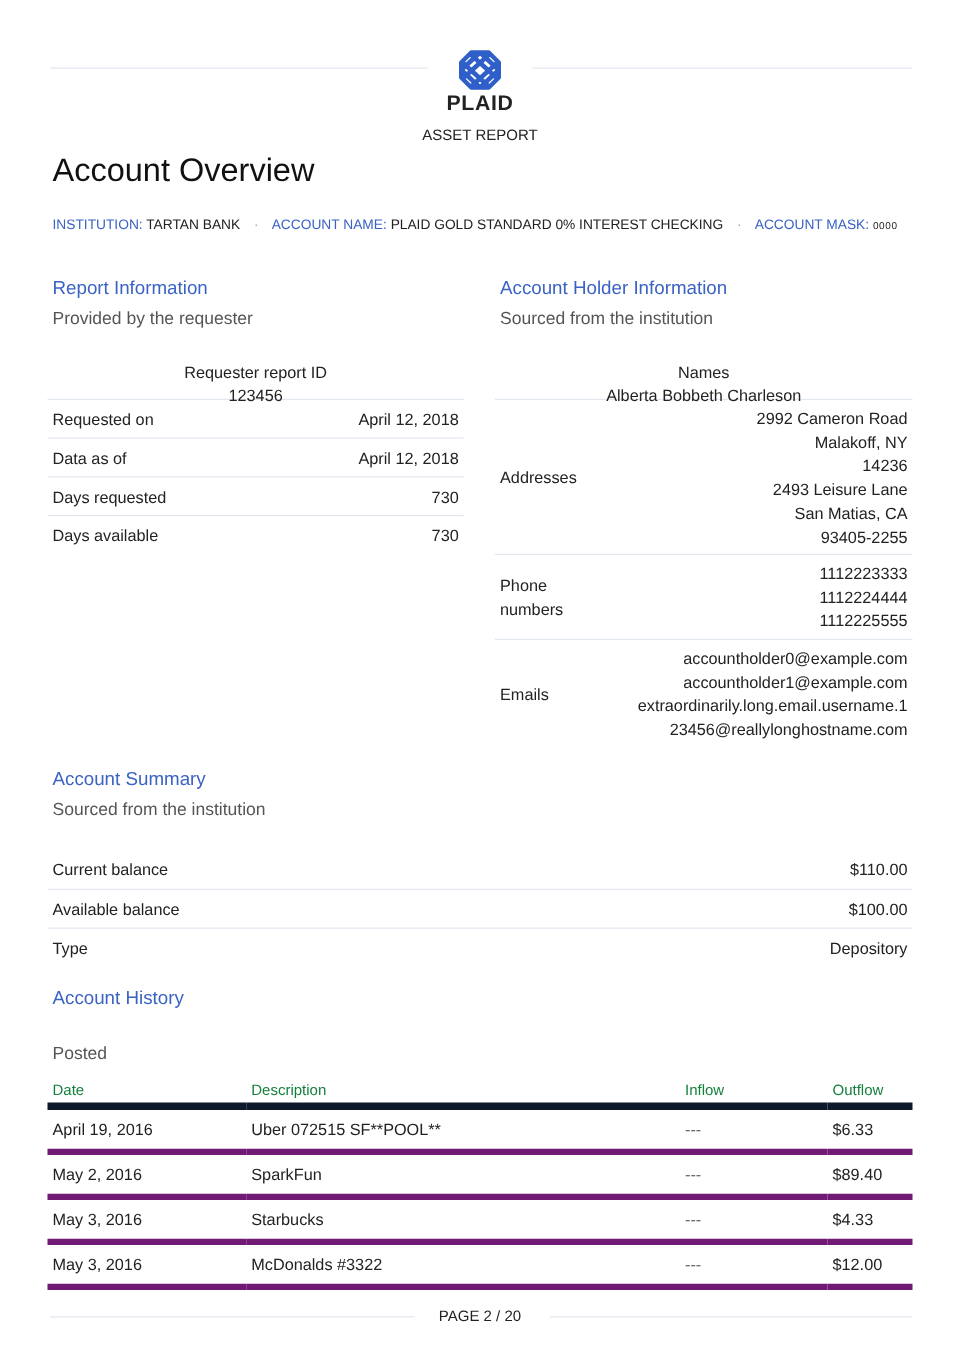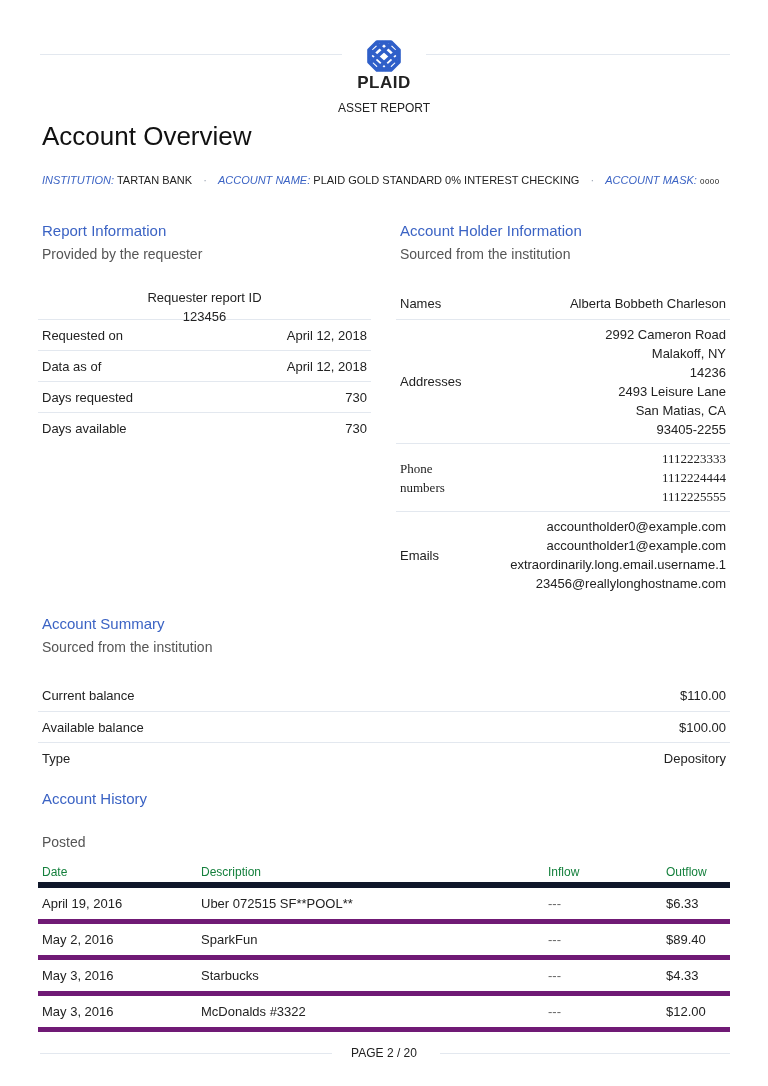--- a/index.html
+++ b/index.html
@@ -8,21 +8,21 @@
     font-family: "Liberation Sans", sans-serif; color: #1c1c1c;
   }
   .header-rule { position: absolute; top: 54px; height: 1px; background: #e3e8ef; }
   .logo { position: absolute; left: 366px; top: 39px; width: 36px; height: 34px; }
   .brand { position: absolute; left: 0; width: 768px; top: 73px; text-align: center;
            font-weight: bold; font-size: 17px; letter-spacing: 0.5px; color: #222; }
   .subtitle { position: absolute; left: 0; width: 768px; top: 101px; text-align: center;
               font-size: 12px; color: #222; }
   .title { position: absolute; left: 42px; top: 121px; font-size: 26px; color: #111; }
   .meta { position: absolute; left: 42px; top: 174px; font-size: 11px; white-space: nowrap; }
-  .meta .lbl { color: #3b63c4; font-style: italic; }
+  .meta .lbl { color: #3b63c4; }
   .meta .val { color: #222; }
   .meta .sep { color: #9aa3b2; margin: 0 8px; }
   .meta .mask { font-size: 8px; letter-spacing: 0.5px; }
   .sec-title { position: absolute; font-size: 15px; color: #3b63c4; }
   .sec-sub { position: absolute; font-size: 14px; color: #555; }
   .kv { position: absolute; }
   .kv .row { display: flex; justify-content: space-between; align-items: center;
              border-bottom: 1px solid #e3e8ef; font-size: 13px; color: #222;
              padding: 0 4px; box-sizing: border-box; }
   .kv .row:last-child { border-bottom: none; }
@@ -86,36 +86,36 @@
   </div>
   <div class="row" style="height:31px;">
     <span class="k">Days available</span>
     <span class="v">730</span>
   </div>
 </div>
 
 <div class="sec-title" style="left:400px; top:222px;">Account Holder Information</div>
 <div class="sec-sub" style="left:400px; top:246px;">Sourced from the institution</div>
 <div class="kv" style="left:396px; top:288px; width:334px;">
-  <div class="row" style="height:32px;">
+  <div class="row" style="height:32px;flex-direction:column;">
     <span class="k">Names</span>
     <span class="v">Alberta Bobbeth Charleson</span>
   </div>
   <div class="row" style="height:124px;">
     <span class="k">Addresses</span>
     <div class="v">
       <div>2992 Cameron Road</div>
       <div>Malakoff, NY</div>
       <div>14236</div>
       <div>2493 Leisure Lane</div>
       <div>San Matias, CA</div>
       <div>93405-2255</div>
     </div>
   </div>
-  <div class="row" style="height:68px;font-family:Liberation Serif, serif;">
+  <div class="row" style="height:68px;">
     <div class="k">
       <div>Phone</div>
       <div>numbers</div>
     </div>
     <div class="v">
       <div>1112223333</div>
       <div>1112224444</div>
       <div>1112225555</div>
     </div>
   </div>

